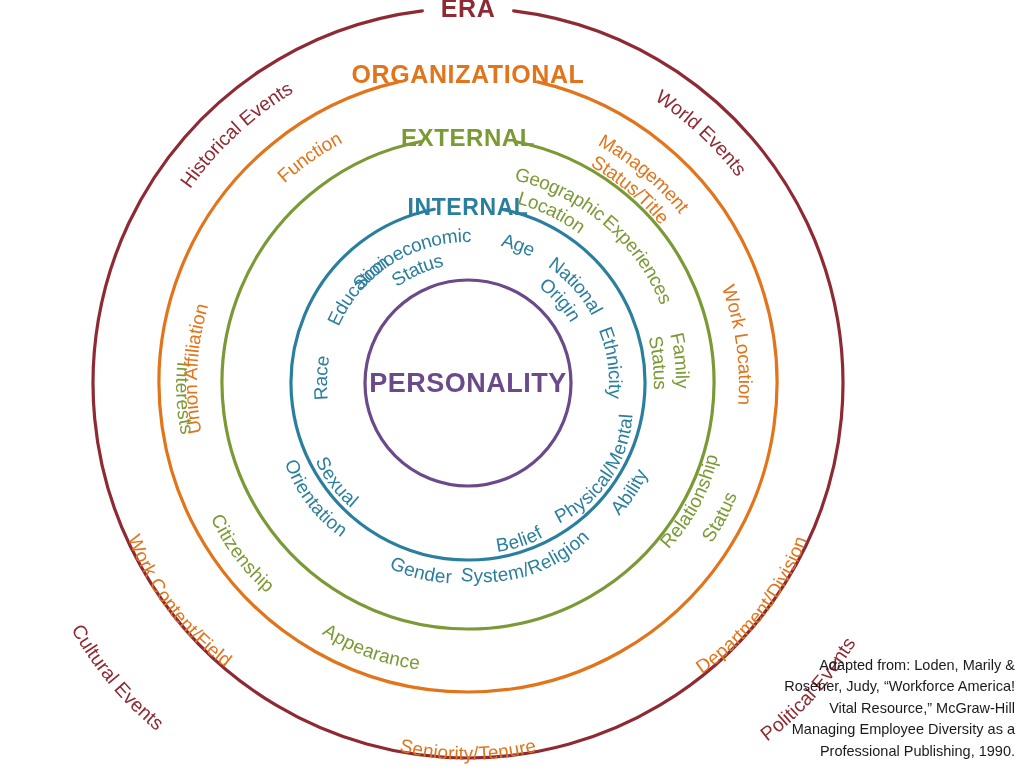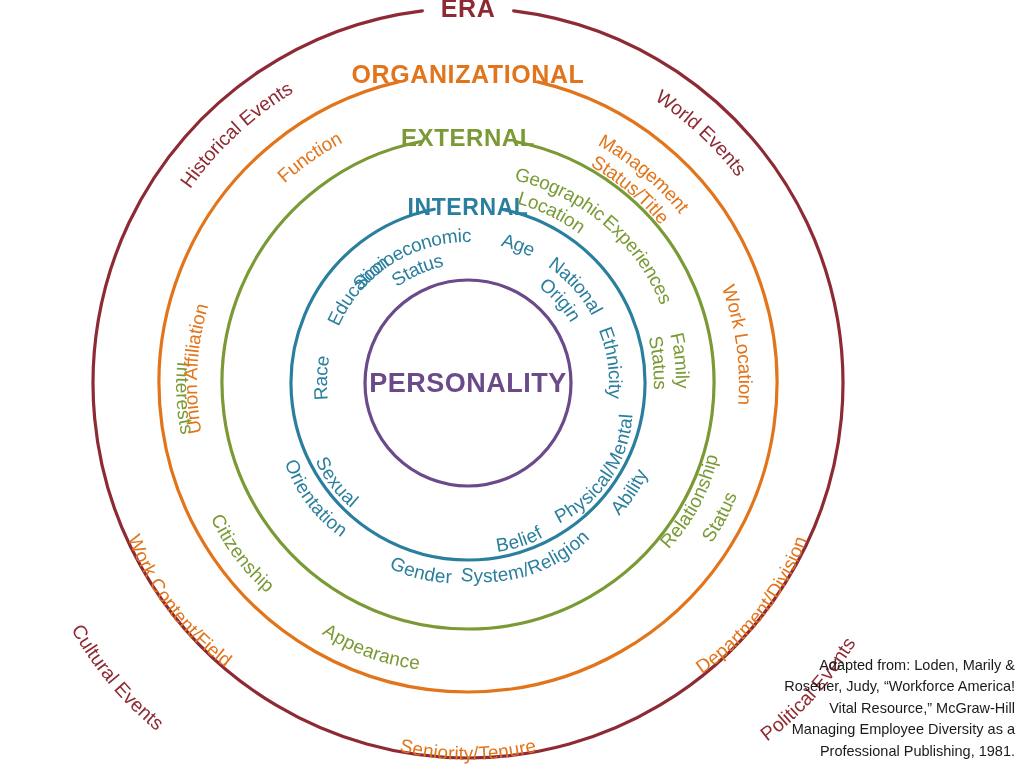--- a/index.html
+++ b/index.html
@@ -112,14 +112,14 @@
       <text fill="#8e2a33" font-size="19.5" font-family="&quot;Liberation Sans&quot;, sans-serif"><textPath href="#p-era-2-0" startOffset="50%" text-anchor="middle" xlink:href="#p-era-2-0" dominant-baseline="middle">Cultural Events</textPath></text>
       <text fill="#8e2a33" font-size="19.5" font-family="&quot;Liberation Sans&quot;, sans-serif"><textPath href="#p-era-3-0" startOffset="50%" text-anchor="middle" xlink:href="#p-era-3-0" dominant-baseline="middle">Historical Events</textPath></text>
     </svg>
 </div>
 
 <div class="attrib">
     <div>Adapted from: Loden, Marily &amp;</div>
     <div>Rosener, Judy, “Workforce America!</div>
     <div>Vital Resource,” McGraw-Hill</div>
     <div>Managing Employee Diversity as a</div>
-    <div>Professional Publishing, 1981.</div>
+    <div>Professional Publishing, 1990.</div>
   </div>
 
 </body></html>

